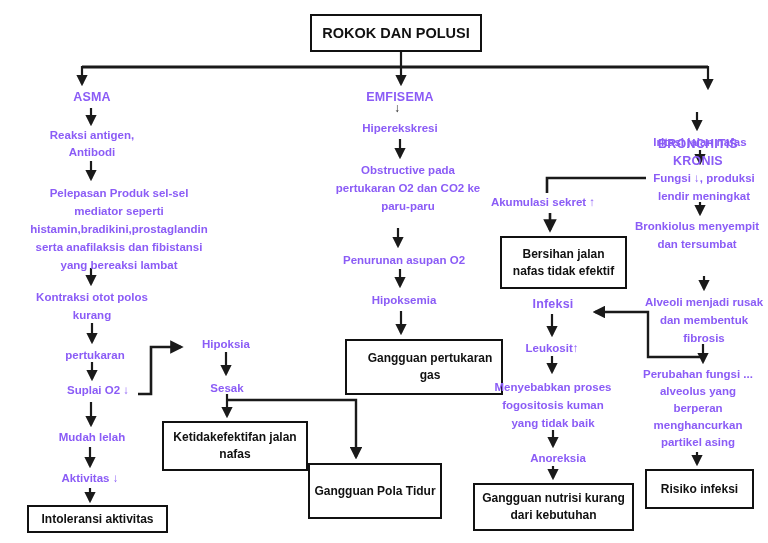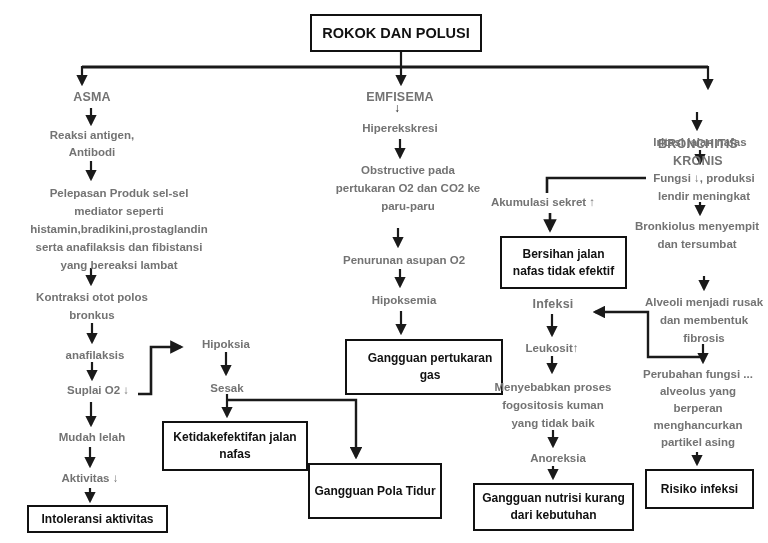--- a/index.html
+++ b/index.html
@@ -2,21 +2,21 @@
 <html><head>
 <meta charset="utf-8">
 <style>
   html,body{margin:0;padding:0;background:#fff;}
   #canvas{
     position:relative;width:768px;height:543px;background:#ffffff;
     font-family:"Liberation Sans",sans-serif;color:#1a1a1a;overflow:hidden;
   }
   .txt{
     position:absolute;text-align:center;white-space:pre-line;
-    font-size:11.5px;font-weight:700;line-height:17px;color:#737373;
+    font-size:11.5px;font-weight:700;line-height:17px;color:#8b5cf6;
   }
   .head{font-size:12.5px;letter-spacing:.2px;}
   .para{line-height:18px;}
   .nbox{
     position:absolute;border:2px solid #111;background:#fff;
     display:flex;align-items:center;justify-content:center;
     text-align:center;white-space:pre-line;
     font-size:12px;font-weight:700;line-height:17px;color:#111;
   }
   #conn{position:absolute;left:0;top:0;}
@@ -85,22 +85,22 @@
 
   <div class="txt head" style="left:64px;top:89px;width:56px;">ASMA</div>
   <div class="txt para" style="left:0px;top:184px;width:238px;">Pelepasan Produk sel-sel
 mediator seperti
 histamin,bradikini,prostaglandin
 serta anafilaksis dan fibistansi
 yang bereaksi lambat</div>
   <div class="txt" style="left:32px;top:127px;width:120px;">Reaksi antigen,
 Antibodi</div>
   <div class="txt para" style="left:22px;top:288px;width:140px;">Kontraksi otot polos
-bronkus</div>
-  <div class="txt" style="left:35px;top:347px;width:120px;">anafilaksis</div>
+kurang</div>
+  <div class="txt" style="left:35px;top:347px;width:120px;">pertukaran</div>
   <div class="txt" style="left:38px;top:382px;width:120px;">Suplai O2 ↓</div>
   <div class="txt" style="left:32px;top:429px;width:120px;">Mudah lelah</div>
   <div class="txt" style="left:30px;top:470px;width:120px;">Aktivitas ↓</div>
   <div class="nbox" style="left:27px;top:505px;width:137px;height:24px;">Intoleransi aktivitas</div>
   <div class="txt" style="left:186px;top:336px;width:80px;">Hipoksia</div>
   <div class="txt" style="left:187px;top:380px;width:80px;">Sesak</div>
   <div class="nbox" style="left:162px;top:421px;width:142px;height:46px;">Ketidakefektifan jalan
 nafas</div>
 
   <div class="txt head" style="left:360px;top:89px;width:80px;">EMFISEMA</div>

